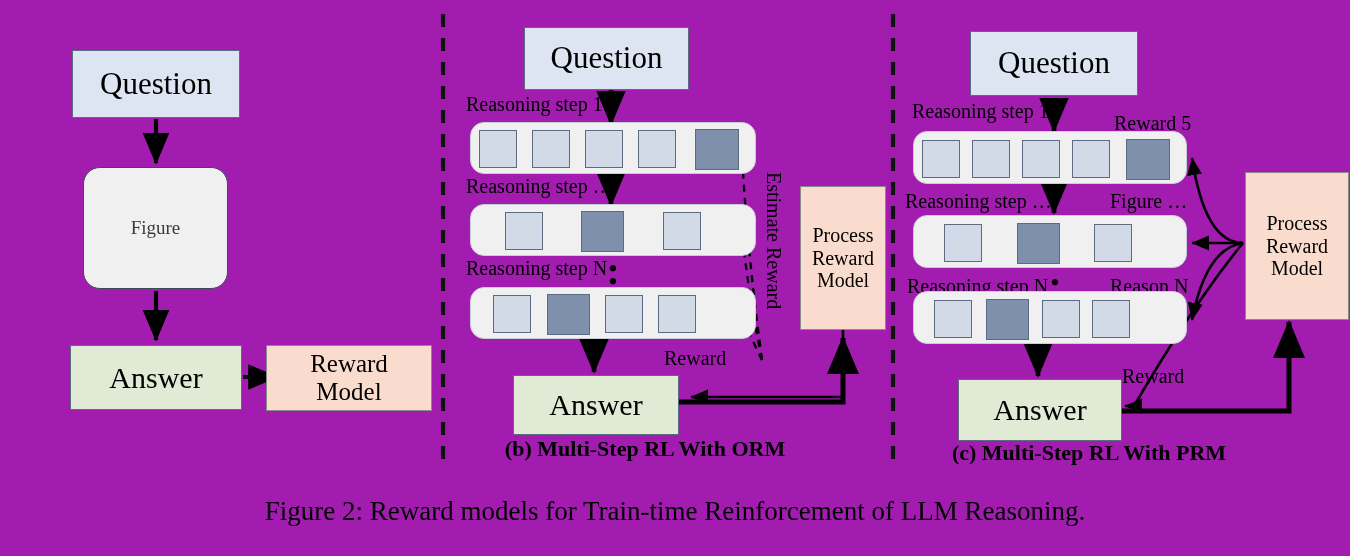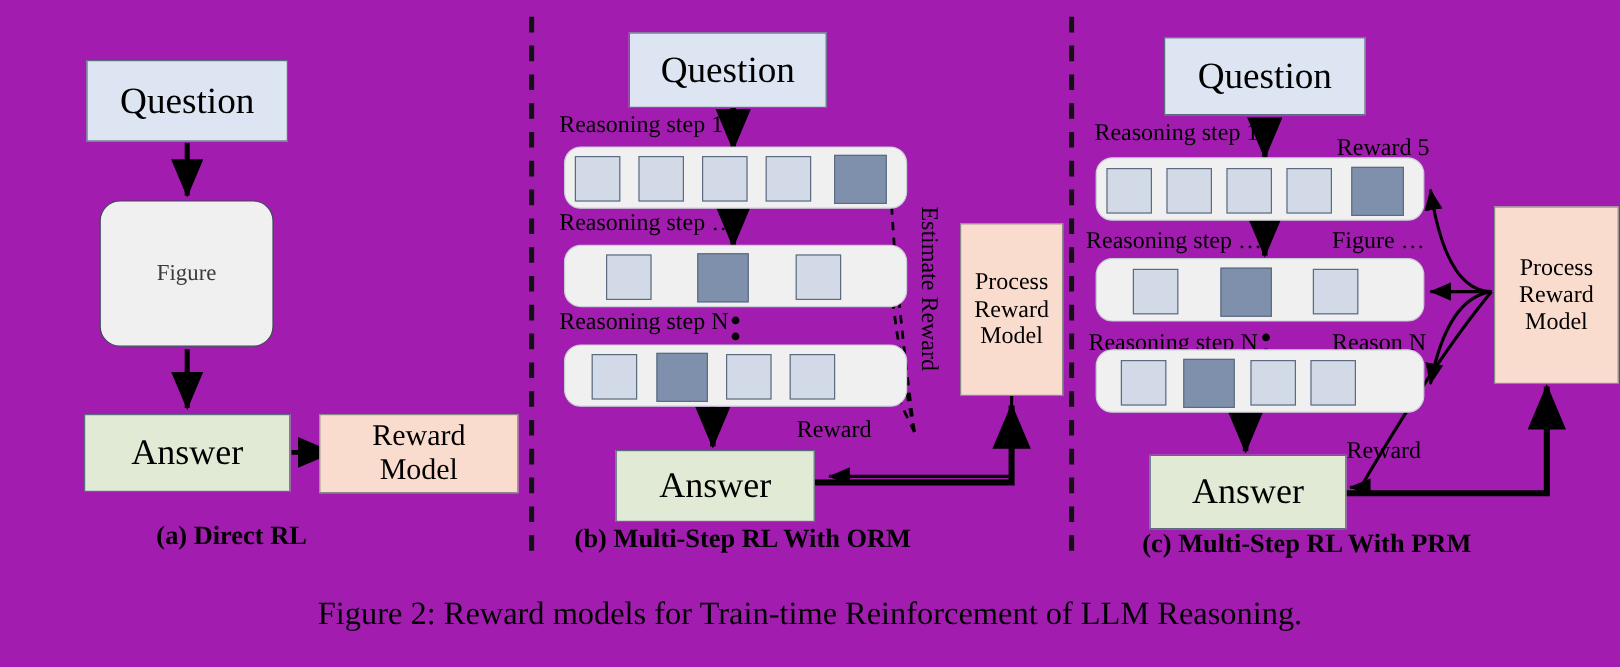--- a/index.html
+++ b/index.html
@@ -90,21 +90,20 @@
 
   <div class="box b-answer" style="left:70px;top:345px;width:172px;height:65px;">
     <span>Answer</span>
   </div>
 
   <div class="box b-reward" style="left:266px;top:345px;width:166px;height:66px;flex-direction:column;">
     <span>Reward</span>
     <span>Model</span>
   </div>
 
-  <div class="panelcap" style="left:193px;top:433px;transform:translateX(-50%);">(a) Direct RL</div>
 
   <div class="box b-question" style="left:524px;top:27px;width:165px;height:63px;">
     <span>Question</span>
   </div>
 
   <div class="lab" style="left:466px;top:94px;">Reasoning step 1</div>
   <div class="lab" style="left:466px;top:176px;">Reasoning step …</div>
   <div class="lab" style="left:466px;top:258px;">Reasoning step N</div>
   <div class="vdots" style="left:606px;top:262px;width:14px;">•<br>•<br>•</div>
 
@@ -136,21 +135,21 @@
   <div class="box b-rm-small" style="left:800px;top:186px;width:86px;height:144px;flex-direction:column;">
     <span>Process</span>
     <span>Reward</span>
     <span>Model</span>
   </div>
 
   <div class="box b-answer" style="left:513px;top:375px;width:166px;height:60px;">
     <span>Answer</span>
   </div>
 
-  <div class="panelcap" style="left:619px;top:436px;transform:translateX(-50%);">(b) Multi-Step RL With ORM</div>
+  <div class="panelcap" style="left:645px;top:436px;transform:translateX(-50%);">(b) Multi-Step RL With ORM</div>
 
   <div class="box b-question" style="left:970px;top:31px;width:168px;height:65px;">
     <span>Question</span>
   </div>
 
   <div class="lab" style="left:912px;top:101px;">Reasoning step 1</div>
   <div class="lab" style="left:905px;top:191px;">Reasoning step …</div>
   <div class="lab" style="left:907px;top:276px;">Reasoning step N</div>
   <div class="vdots" style="left:1048px;top:276px;width:14px;">•<br>•<br>•</div>
 

